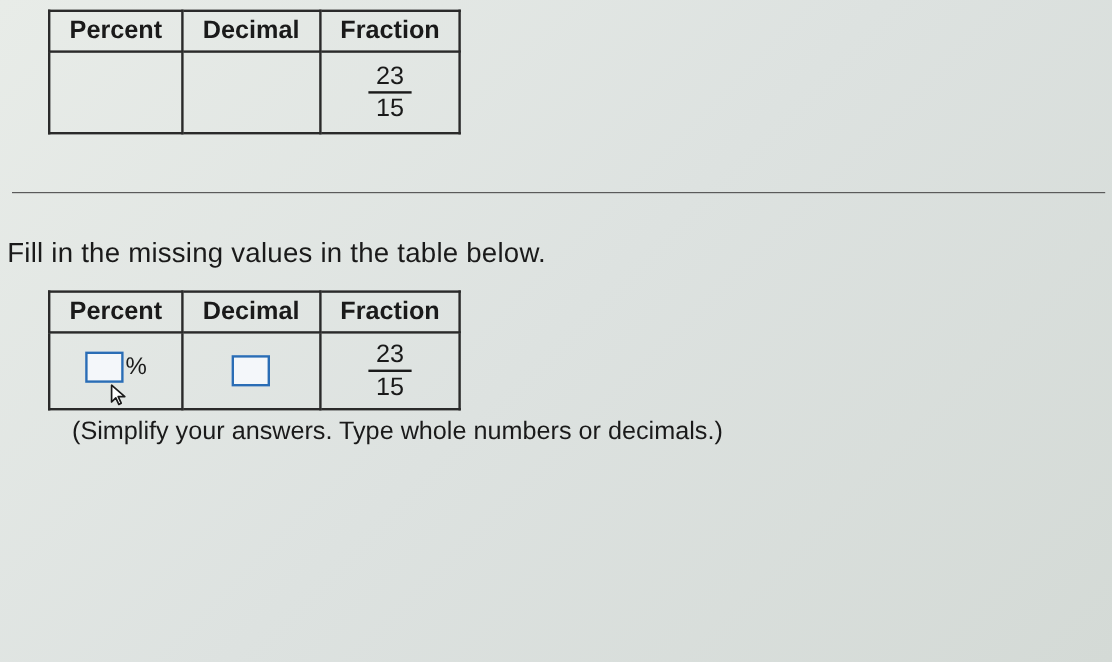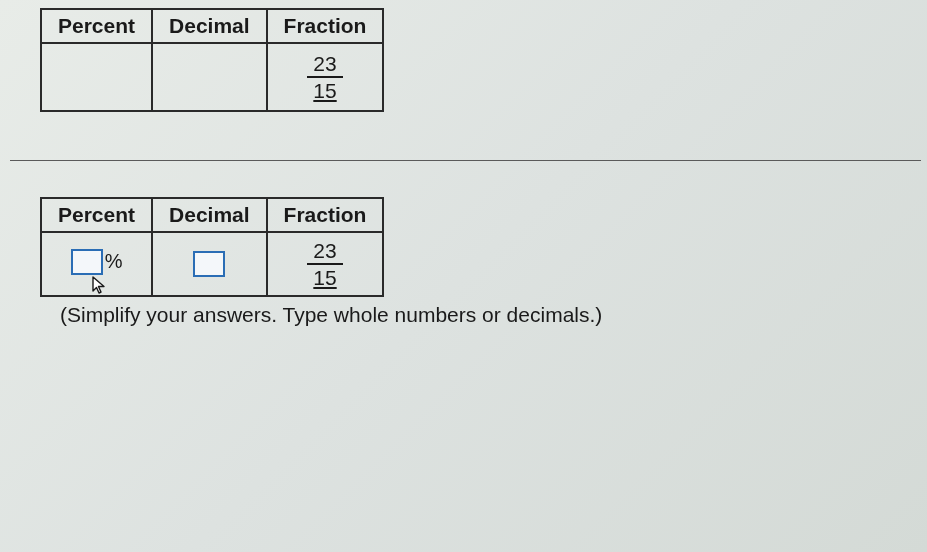--- a/index.html
+++ b/index.html
@@ -50,21 +50,20 @@
     padding: 2px 0;
   }
   .frac .num {
     display: block;
     border-bottom: 2px solid #1a1a1a;
     padding: 0 6px 1px 6px;
   }
   .frac .den {
     display: block;
     padding: 1px 6px 0 6px;
-    text-decoration: underline;
   }
   hr.sep {
     border: none;
     border-top: 1.5px solid #5a5a5a;
     margin: 48px 6px 36px 4px;
   }
   .input-box {
     display: inline-block;
     width: 28px;
     height: 22px;
@@ -127,20 +126,21 @@
             <span class="den">15</span>
           </span>
         </td>
       </tr>
     </tbody>
       </table>
   </div>
 
   <hr class="sep">
 
+  <div class="instruction">Fill in the missing values in the table below.</div>
 
   <div class="table-wrap">
     <table class="data">
       <tbody>
           <tr>
         <th>Percent</th>
         <th>Decimal</th>
         <th>Fraction</th>
       </tr>
       <tr>

